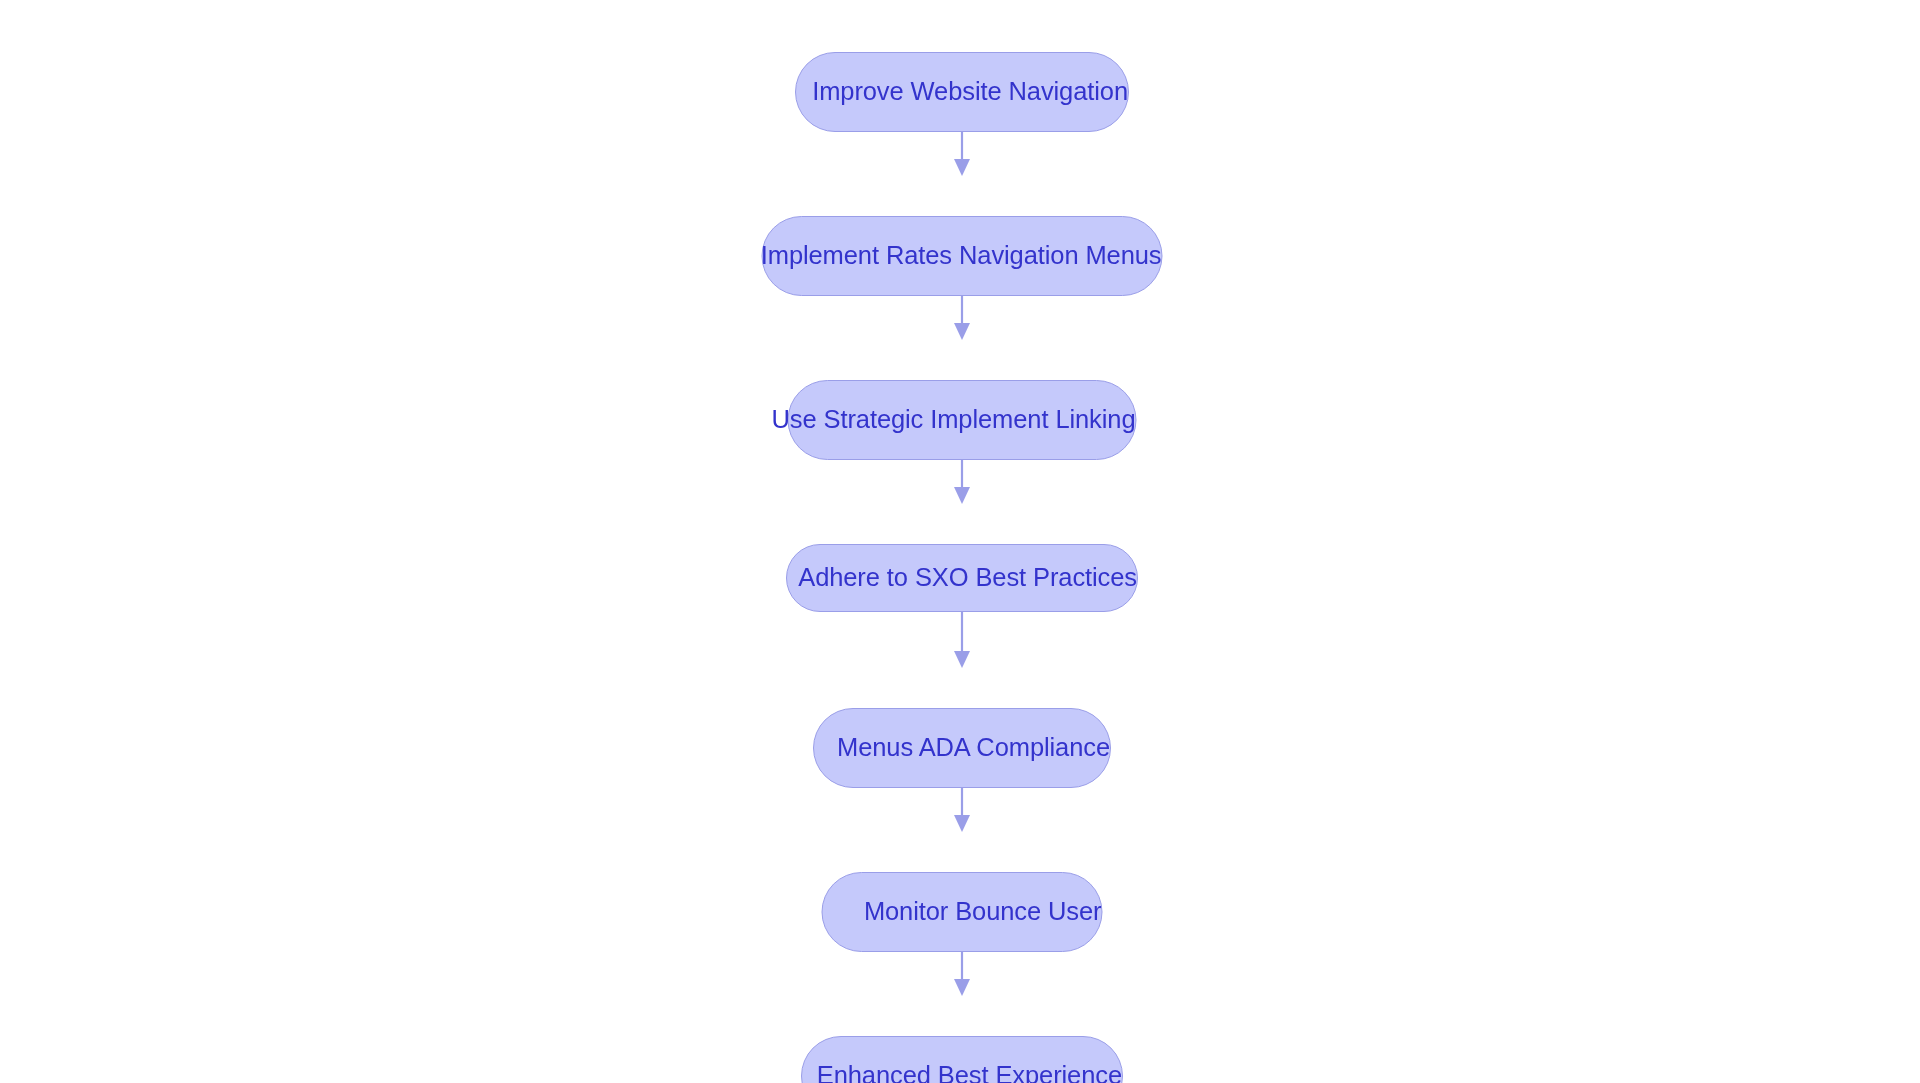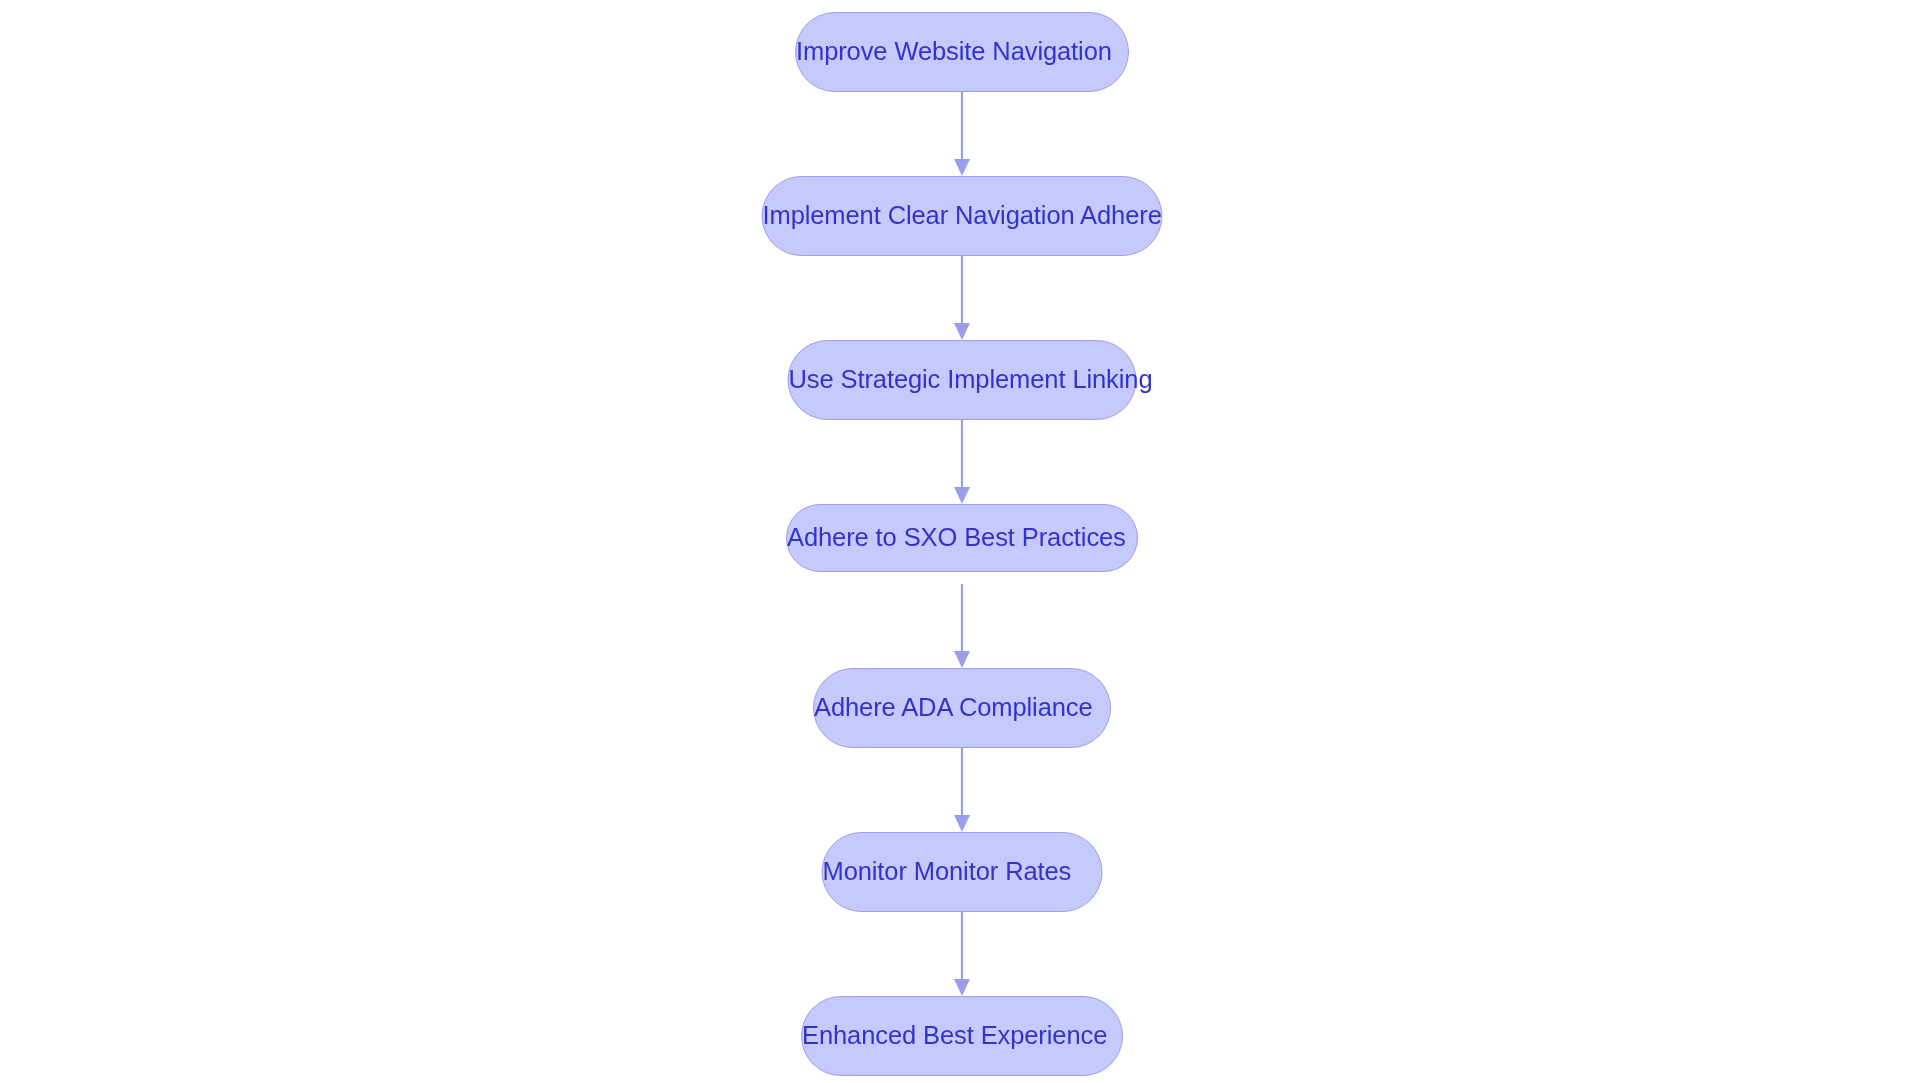--- a/index.html
+++ b/index.html
@@ -33,22 +33,23 @@
   
   .flow-node {
     position: absolute;
     box-sizing: border-box;
     height: 80px;
     border: 1.6px solid var(--node-stroke, #9a9ee8);
     background: var(--node-fill, #c5c9fb);
     border-radius: 40px;
     display: flex;
     align-items: center;
-    justify-content: flex-start;
+    justify-content: flex-end;
     transform: translateX(-50%);
+    margin-top: 40px;
   }
 
   .flow-node-label {
     color: var(--node-text, #3333cc);
     font-family: "Liberation Sans", sans-serif;
     font-size: 25.5px;
     font-weight: 400;
     letter-spacing: -0.1px;
     line-height: 1;
     white-space: nowrap;
@@ -108,32 +109,32 @@
             <line x1="12" y1="0" x2="12" y2="68" stroke="#9a9ee8" stroke-width="2.2"></line>
             <polygon points="4,67 20,67 12,84" fill="#9a9ee8"></polygon>
           </svg>
         </div>
       </div>
     <div id="node-layer">
         <div class="flow-node" style="left: 962px; top: 12px; width: 334px; height: 80px; border-radius: 40px; --node-fill: #c5c9fb; --node-stroke: #9a9ee8;">
           <span class="flow-node-label" style="--node-text: #3333cc;">Improve Website Navigation</span>
         </div>
         <div class="flow-node" style="left: 962px; top: 176px; width: 401px; height: 80px; border-radius: 40px; --node-fill: #c5c9fb; --node-stroke: #9a9ee8;">
-          <span class="flow-node-label" style="--node-text: #3333cc;">Implement Clear Navigation Adhere</span>
+          <span class="flow-node-label" style="--node-text: #3333cc;">Implement Rates Navigation Menus</span>
         </div>
         <div class="flow-node" style="left: 962px; top: 340px; width: 349px; height: 80px; border-radius: 40px; --node-fill: #c5c9fb; --node-stroke: #9a9ee8;">
           <span class="flow-node-label" style="--node-text: #3333cc;">Use Strategic Implement Linking</span>
         </div>
         <div class="flow-node" style="left: 962px; top: 504px; width: 352px; height: 68px; border-radius: 40px; --node-fill: #c5c9fb; --node-stroke: #9a9ee8;">
           <span class="flow-node-label" style="--node-text: #3333cc;">Adhere to SXO Best Practices</span>
         </div>
         <div class="flow-node" style="left: 962px; top: 668px; width: 298px; height: 80px; border-radius: 40px; --node-fill: #c5c9fb; --node-stroke: #9a9ee8;">
-          <span class="flow-node-label" style="--node-text: #3333cc;">Adhere ADA Compliance</span>
+          <span class="flow-node-label" style="--node-text: #3333cc;">Menus ADA Compliance</span>
         </div>
         <div class="flow-node" style="left: 962px; top: 832px; width: 281px; height: 80px; border-radius: 40px; --node-fill: #c5c9fb; --node-stroke: #9a9ee8;">
-          <span class="flow-node-label" style="--node-text: #3333cc;">Monitor Monitor Rates</span>
+          <span class="flow-node-label" style="--node-text: #3333cc;">Monitor Bounce User</span>
         </div>
         <div class="flow-node" style="left: 962px; top: 996px; width: 322px; height: 80px; border-radius: 40px; --node-fill: #c5c9fb; --node-stroke: #9a9ee8;">
           <span class="flow-node-label" style="--node-text: #3333cc;">Enhanced Best Experience</span>
         </div>
       </div>
   </div>
 </div>
 
 </body></html>

